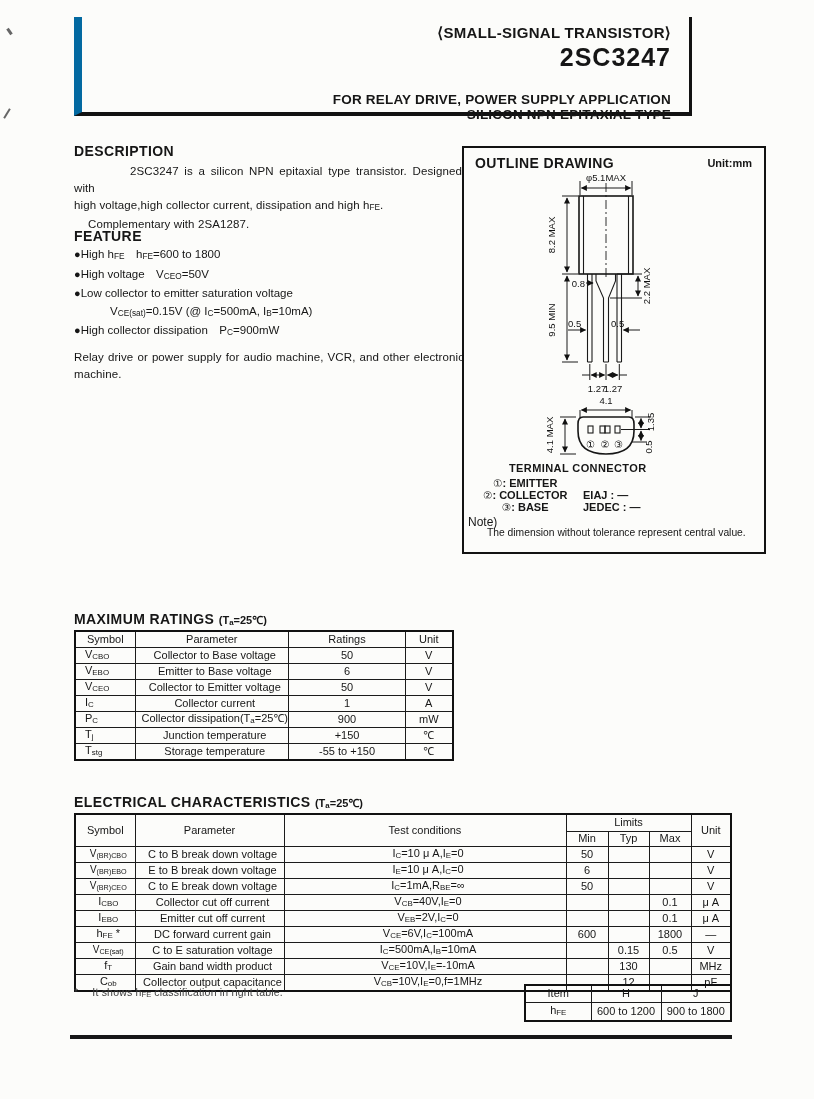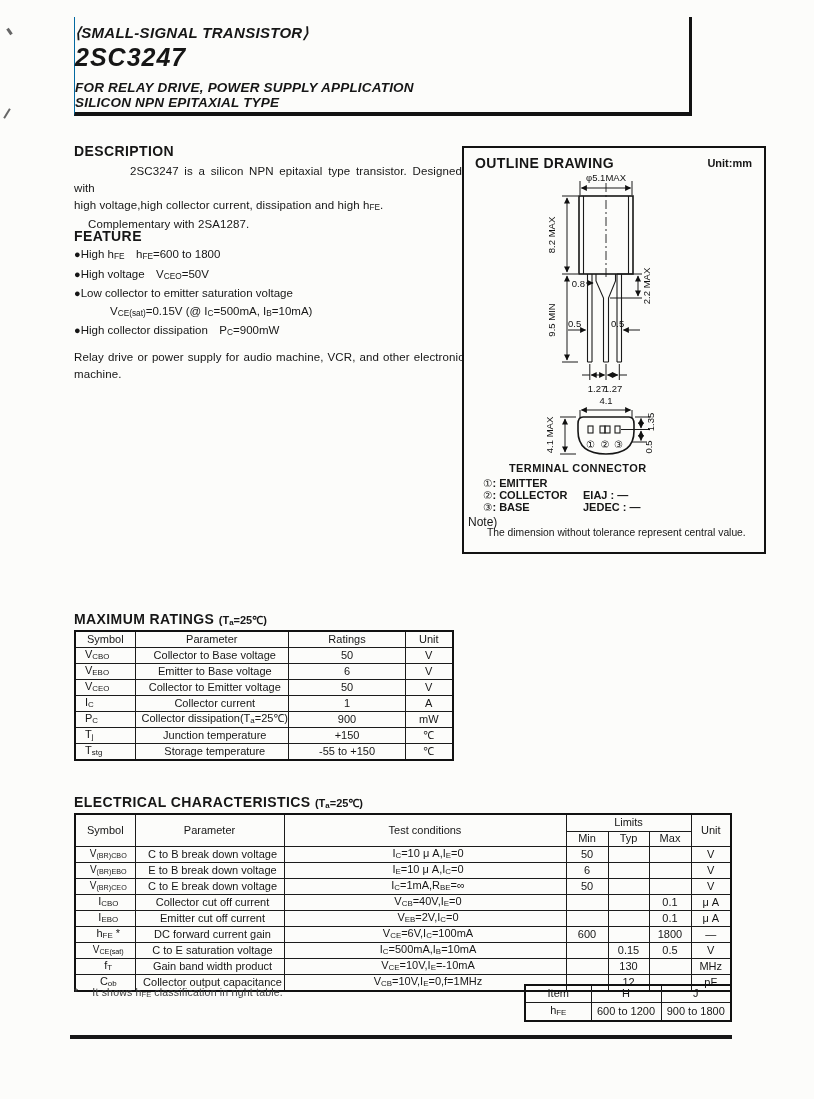--- a/index.html
+++ b/index.html
@@ -3,25 +3,25 @@
 <meta charset="utf-8">
 <style>
   html,body{margin:0;padding:0;background:#d8d8d8;}
   .page{position:relative;width:814px;height:1099px;background:#fcfcfa;
         font-family:"Liberation Sans",sans-serif;color:#161616;overflow:hidden;}
   .abs{position:absolute;}
   
   .sb{font-size:72%;vertical-align:-1px;letter-spacing:0;}
   
   .header-box{left:74px;top:17px;width:618px;height:99px;box-sizing:border-box;
-    border-left:1px solid #0369a1;border-right:3px solid #121212;border-bottom:4px solid #121212;
-    text-align:left;padding-right:18px;font-style:italic;}
+    border-left:8px solid #0369a1;border-right:3px solid #121212;border-bottom:4px solid #121212;
+    text-align:right;padding-right:18px;}
   .hb-cat{margin-top:7px;font-size:15px;font-weight:bold;letter-spacing:.3px;}
   .hb-part{font-size:25px;font-weight:bold;letter-spacing:1px;margin-top:1px;}
-  .hb-sub1{font-size:13.5px;font-weight:bold;margin-top:8px;letter-spacing:.2px;}
+  .hb-sub1{font-size:13.5px;font-weight:bold;margin-top:20px;letter-spacing:.2px;}
   .hb-sub2{font-size:13.5px;font-weight:bold;letter-spacing:.2px;}
   
   .sec-h{font-size:14px;font-weight:bold;letter-spacing:.4px;}
   .cond{font-size:11px;font-weight:bold;}
   .bodytxt{font-size:11.5px;line-height:17px;letter-spacing:.1px;}
   .jl{text-align:justify;text-align-last:justify;}
   
   .feat-item{font-size:11.5px;line-height:17.5px;white-space:pre;}
   .feat-item .blt{font-size:11px;}
   .feat-indent{padding-left:36px;}
@@ -183,21 +183,21 @@
       <line class="ext" x1="171" y1="247" x2="186" y2="247"></line>
       <line class="ext" x1="157" y1="259.5" x2="186" y2="259.5"></line>
       <line class="dimline" x1="177" y1="248.5" x2="177" y2="258" marker-start="url(#ar)" marker-end="url(#ar)"></line>
       <text transform="translate(190,252) rotate(-90)" text-anchor="middle">1.35</text>
       <line class="ext" x1="168" y1="272" x2="182" y2="272"></line>
       <line class="dimline" x1="177" y1="261" x2="177" y2="270.5" marker-start="url(#ar)" marker-end="url(#ar)"></line>
       <text transform="translate(188,277) rotate(-90)" text-anchor="middle">0.5</text>
     </svg>
 
     <div class="abs ob-term">TERMINAL CONNECTOR</div>
-    <div class="abs" style="left:19px;top:329px;">
+    <div class="abs" style="left:19px;top:329px;text-align:center;">
       <div class="term-row"><span class="term-num">①</span><span>: EMITTER</span></div>
       <div class="term-row"><span class="term-num">②</span><span>: COLLECTOR</span></div>
       <div class="term-row"><span class="term-num">③</span><span>: BASE</span></div>
     </div>
     <div class="abs ob-eiaj">EIAJ : —</div>
     <div class="abs ob-jedec">JEDEC : —</div>
     <div class="abs ob-notet">Note)</div>
     <div class="abs ob-notex">The dimension without tolerance represent central value.</div>
   </div>
 

